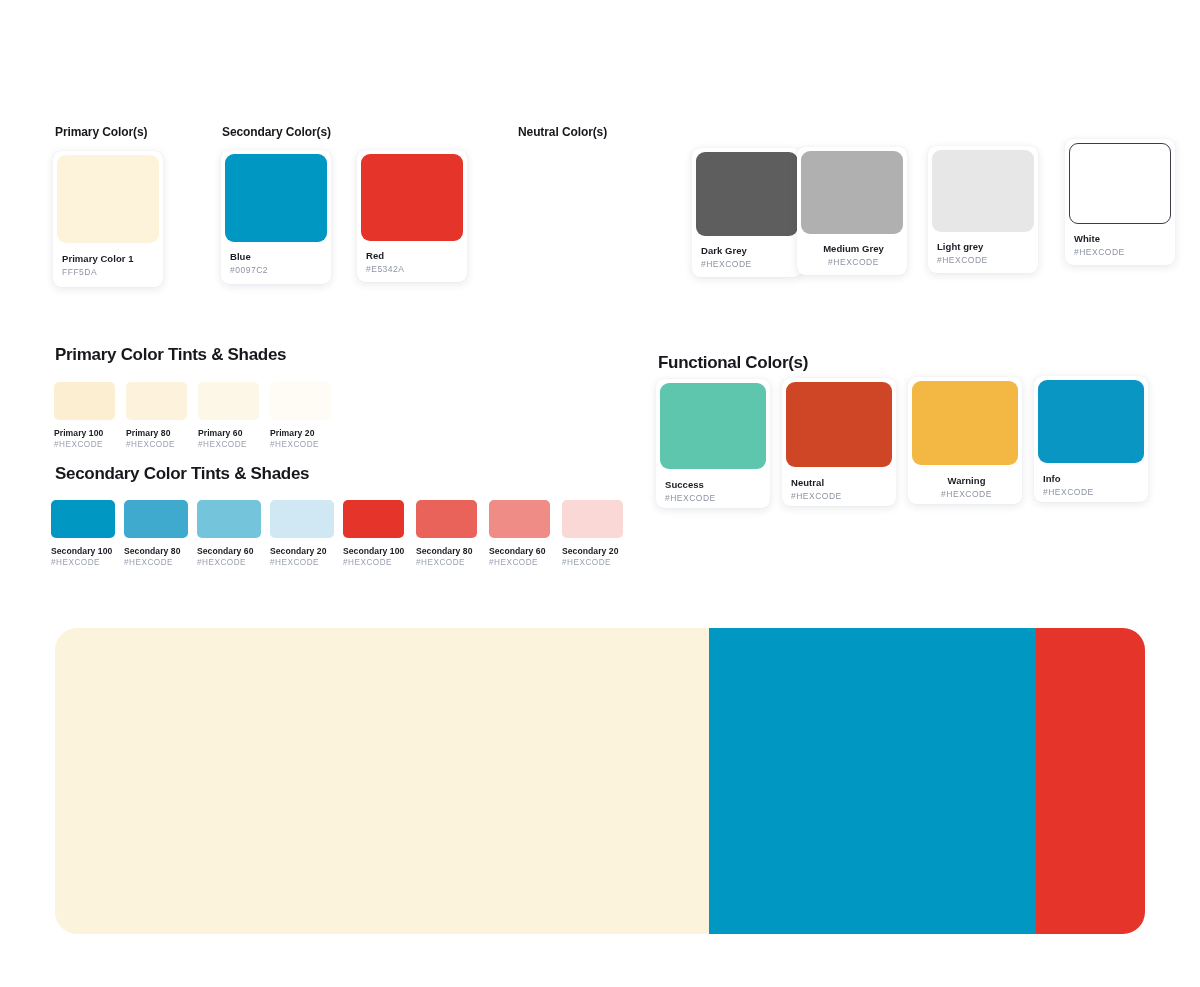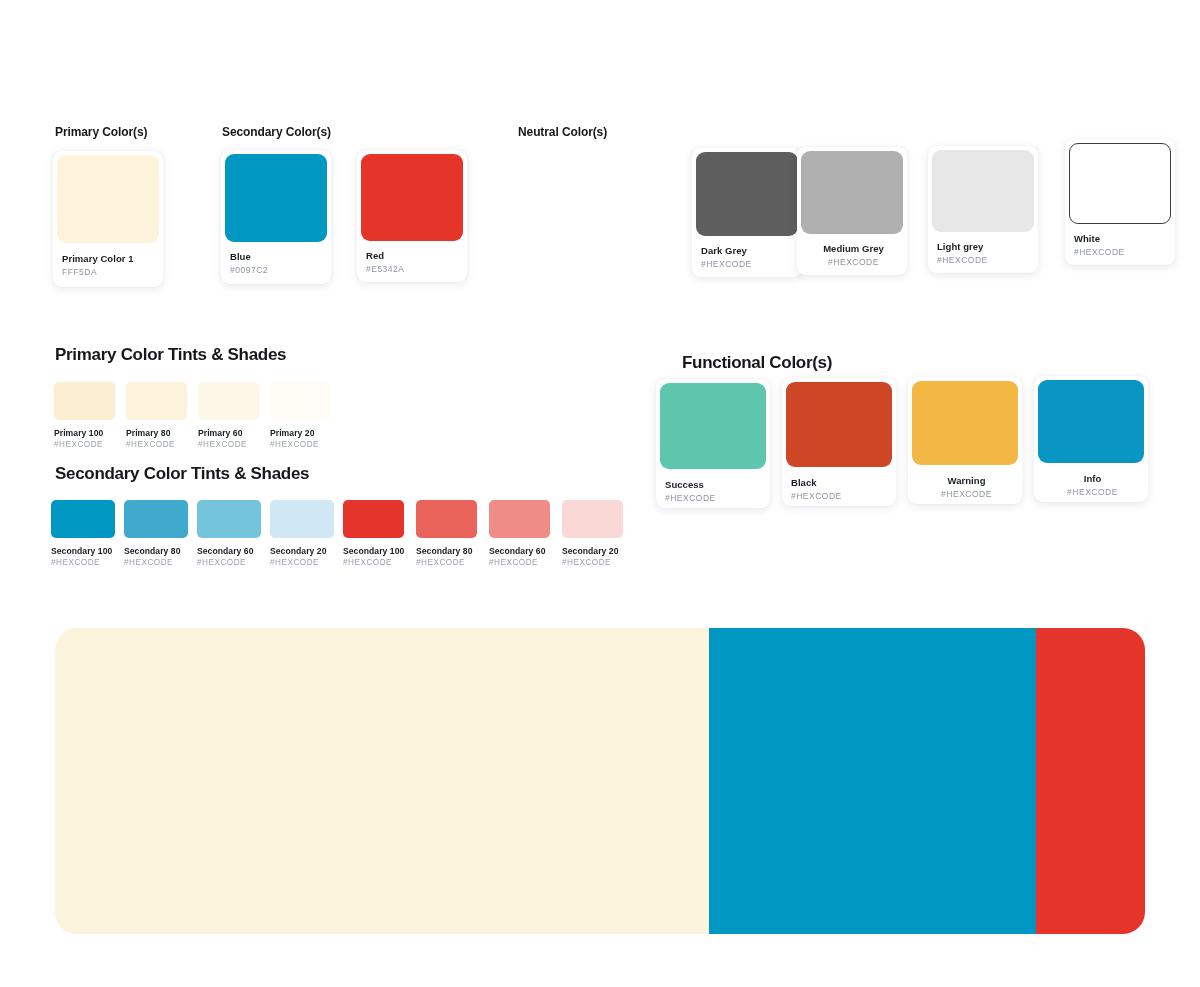--- a/index.html
+++ b/index.html
@@ -68,21 +68,21 @@
 <body>
 
 <div class="page">
 
 
   <div class="section-label" style="left:55px; top:125px;">Primary Color(s)</div>
   <div class="section-label" style="left:222px; top:125px;">Secondary Color(s)</div>
   <div class="section-label" style="left:518px; top:125px;">Neutral Color(s)</div>
   <div class="section-label big" style="left:55px; top:345px;">Primary Color Tints &amp; Shades</div>
   <div class="section-label big" style="left:55px; top:464px;">Secondary Color Tints &amp; Shades</div>
-  <div class="section-label big" style="left:658px; top:353px;margin-left:24px;">Functional Color(s)</div>
+  <div class="section-label big" style="left:658px; top:353px;">Functional Color(s)</div>
 
   <div class="card" style="left:53px; top:151px; width:110px; height:136px;">
     <div class="chip" style="height:88px; background:#FDF3DA;"></div>
     <div class="meta" style="top:102px;">
       <div class="cname">Primary Color 1</div>
       <div class="chex">FFF5DA</div>
     </div>
   </div>
 
   <div class="card" style="left:221px; top:150px; width:110px; height:134px;">
@@ -201,36 +201,36 @@
     <div class="chip" style="height:86px; background:#5FC6AE;"></div>
     <div class="meta" style="top:100px;">
       <div class="cname">Success</div>
       <div class="chex">#HEXCODE</div>
     </div>
   </div>
 
   <div class="card" style="left:782px; top:378px; width:114px; height:128px;">
     <div class="chip" style="height:85px; background:#CF4627;"></div>
     <div class="meta" style="top:99px;">
-      <div class="cname">Black</div>
+      <div class="cname">Neutral</div>
       <div class="chex">#HEXCODE</div>
     </div>
   </div>
 
   <div class="card" style="left:908px; top:377px; width:114px; height:127px;">
     <div class="chip" style="height:84px; background:#F3B743;"></div>
     <div class="meta" style="top:98px;text-align:center;">
       <div class="cname">Warning</div>
       <div class="chex">#HEXCODE</div>
     </div>
   </div>
 
   <div class="card" style="left:1034px; top:376px; width:114px; height:126px;">
     <div class="chip" style="height:83px; background:#0A96C3;"></div>
-    <div class="meta" style="top:97px;text-align:center;">
+    <div class="meta" style="top:97px;">
       <div class="cname">Info</div>
       <div class="chex">#HEXCODE</div>
     </div>
   </div>
 
   <div class="banner" style="left:55px; top:628px; width:1090px; height:306px; border-radius:22px;">
     <div class="band" style="width:654px; background:#FCF3DC;"></div>
     <div class="band" style="width:327px; background:#0097C2;"></div>
     <div class="band" style="width:109px; background:#E5342A;"></div>
   </div>

